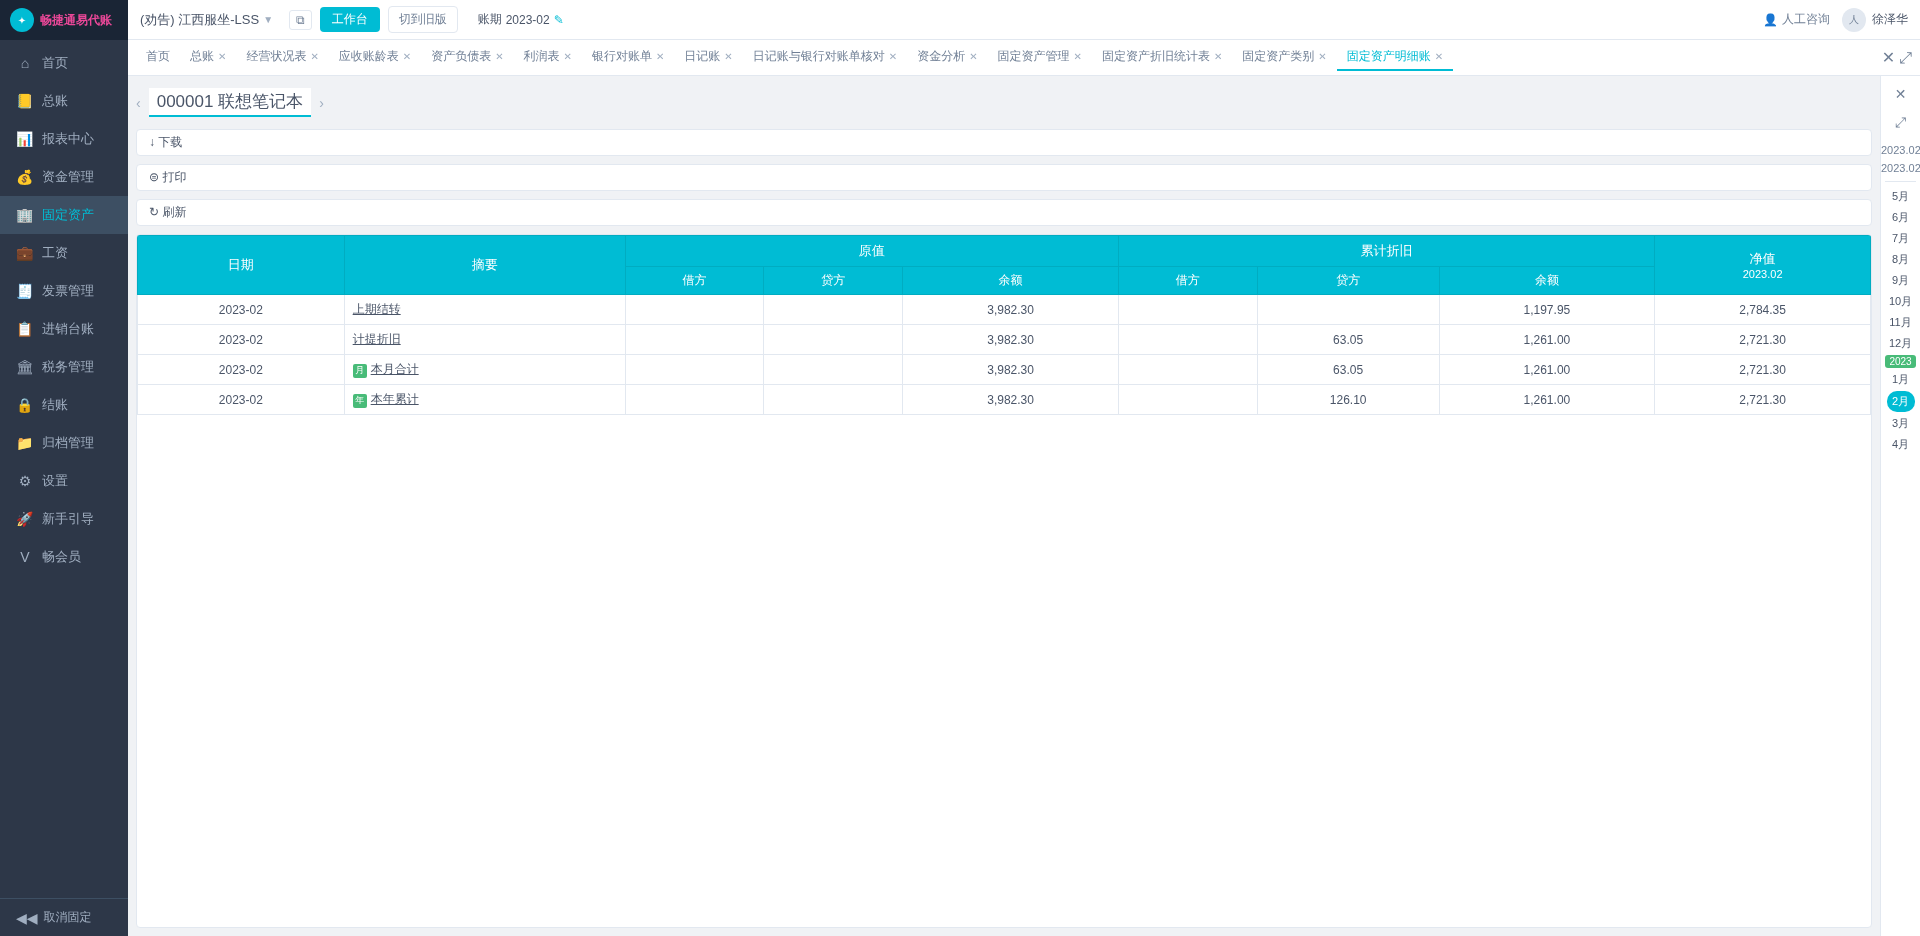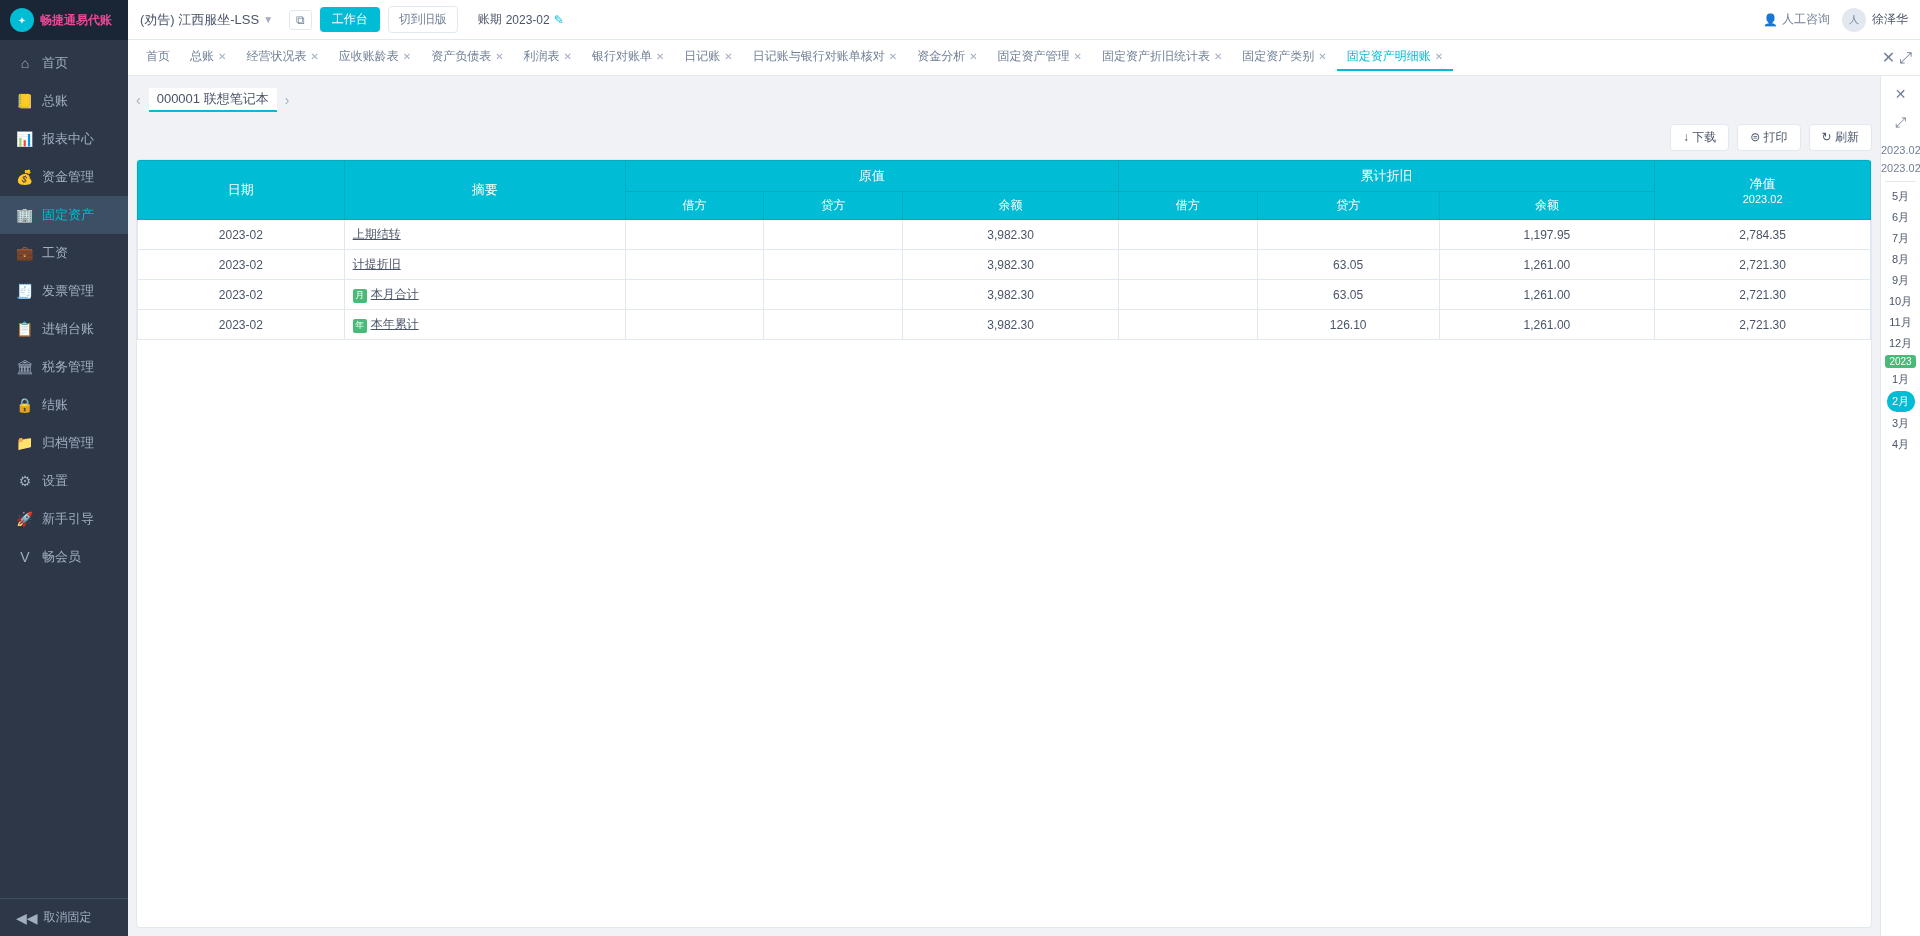--- a/index.html
+++ b/index.html
@@ -230,38 +230,39 @@
       margin-bottom: 8px;
       padding: 4px 0;
     }
     .breadcrumb-arrow {
       color: #a0aec0;
       font-size: 14px;
       cursor: pointer;
       margin-right: 8px;
     }
     .breadcrumb-item {
-      font-size: 13px;
+      font-size: 17px;
       color: #4a5568;
       padding: 2px 8px;
       background: white;
       border-bottom: 2px solid #00bcd4;
     }
     .breadcrumb-arrow-right {
       color: #a0aec0;
       font-size: 14px;
       margin-left: 8px;
     }
 
     
     .toolbar {
       display: flex;
       justify-content: flex-end;
       margin-bottom: 8px;
       gap: 8px;
+      flex-direction: column;
     }
     .toolbar-btn {
       display: flex;
       align-items: center;
       gap: 4px;
       padding: 4px 12px;
       border: 1px solid #e2e8f0;
       border-radius: 4px;
       background: white;
       cursor: pointer;

